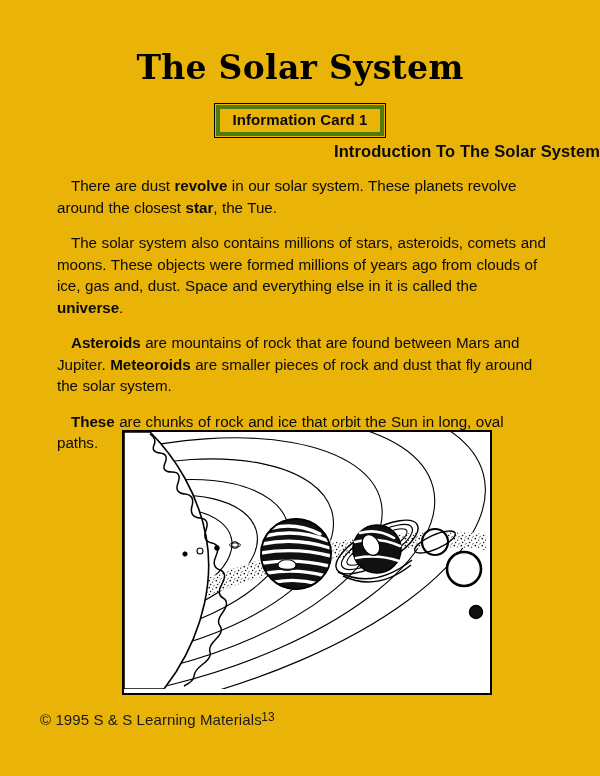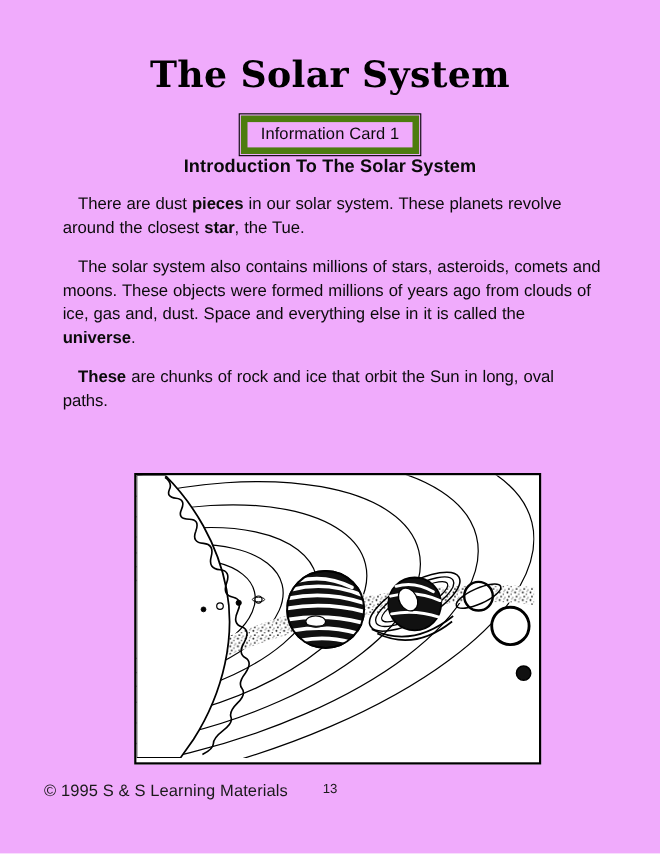--- a/index.html
+++ b/index.html
@@ -13,21 +13,21 @@
     position: relative;
     overflow: hidden;
     font-family: "Liberation Sans", sans-serif;
     color: #0b0b0b;
     -webkit-font-smoothing: antialiased;
   }
 
   .page {
     position: absolute;
     inset: 0;
-    background: #f0abfc;
+    background: #eab308;
   }
 
   
   .title {
     position: absolute;
     top: 48px;
     left: 0;
     width: 600px;
     text-align: center;
     font-family: "DejaVu Serif", serif;
@@ -44,36 +44,36 @@
     left: 0;
     width: 600px;
     display: flex;
     justify-content: center;
   }
   .card-box {
     border: 1px solid #000;
     padding: 1px;
   }
   .card-box-inner {
-    border: 6px solid #4d7c0f;
+    border: 4px solid #4d7c0f;
     padding: 2px 12px 4px 12px;
     font-size: 15px;
-    font-weight: 400;
+    font-weight: 700;
     line-height: 1.15;
     letter-spacing: 0.1px;
     white-space: nowrap;
   }
 
   
   .subtitle {
     position: absolute;
     top: 142px;
     left: 0;
     width: 600px;
-    text-align: center;
+    text-align: right;
     font-size: 16.5px;
     font-weight: 700;
     letter-spacing: 0.1px;
   }
 
   
   .body {
     position: absolute;
     top: 175px;
     left: 57px;
@@ -112,41 +112,41 @@
     color: #1a1a1a;
   }
   .footer-page {
     position: absolute;
     left: 0;
     top: 710px;
     width: 536px;
     text-align: center;
     font-size: 12px;
     color: #1a1a1a;
-    margin-left: 32px;
   }
 </style>
 </head>
 <body>
 
 <div class="page">
 
   <div class="title">The Solar System</div>
 
   <div class="card-box-wrap">
     <div class="card-box">
       <div class="card-box-inner">Information Card 1</div>
     </div>
   </div>
 
   <div class="subtitle">Introduction To The Solar System</div>
 
   <div class="body" id="body-text">
-      <p class="para"><span>There are dust </span><b>pieces</b><span> in our solar system.  These planets revolve around the closest </span><b>star</b><span>, the Tue.</span></p>
+      <p class="para"><span>There are dust </span><b>revolve</b><span> in our solar system.  These planets revolve around the closest </span><b>star</b><span>, the Tue.</span></p>
       <p class="para"><span>The solar system also contains millions of stars,  asteroids, comets and moons.  These objects were formed millions of years ago from clouds of ice, gas and, dust.  Space and everything else in it is called the </span><b>universe</b><span>.</span></p>
+      <p class="para"><b>Asteroids</b><span> are mountains of rock that are found between Mars and Jupiter.  </span><b>Meteoroids</b><span>  are smaller pieces of rock and dust that fly around the solar system.</span></p>
       <p class="para"><b>These</b><span> are chunks of rock and ice that orbit the Sun in long, oval paths.</span></p>
     </div>
 
   <div class="figure">
     <svg width="362" height="257" viewBox="0 0 362 257" xmlns="http://www.w3.org/2000/svg">
       <defs>
         <clipPath id="frameClip">
           <rect x="0" y="0" width="362" height="257"></rect>
         </clipPath>
         <clipPath id="rightOfSun">

